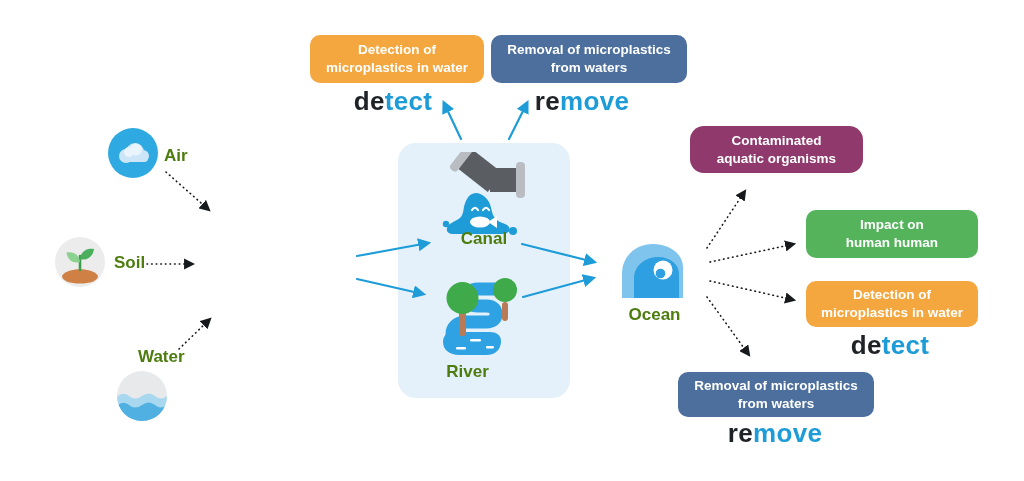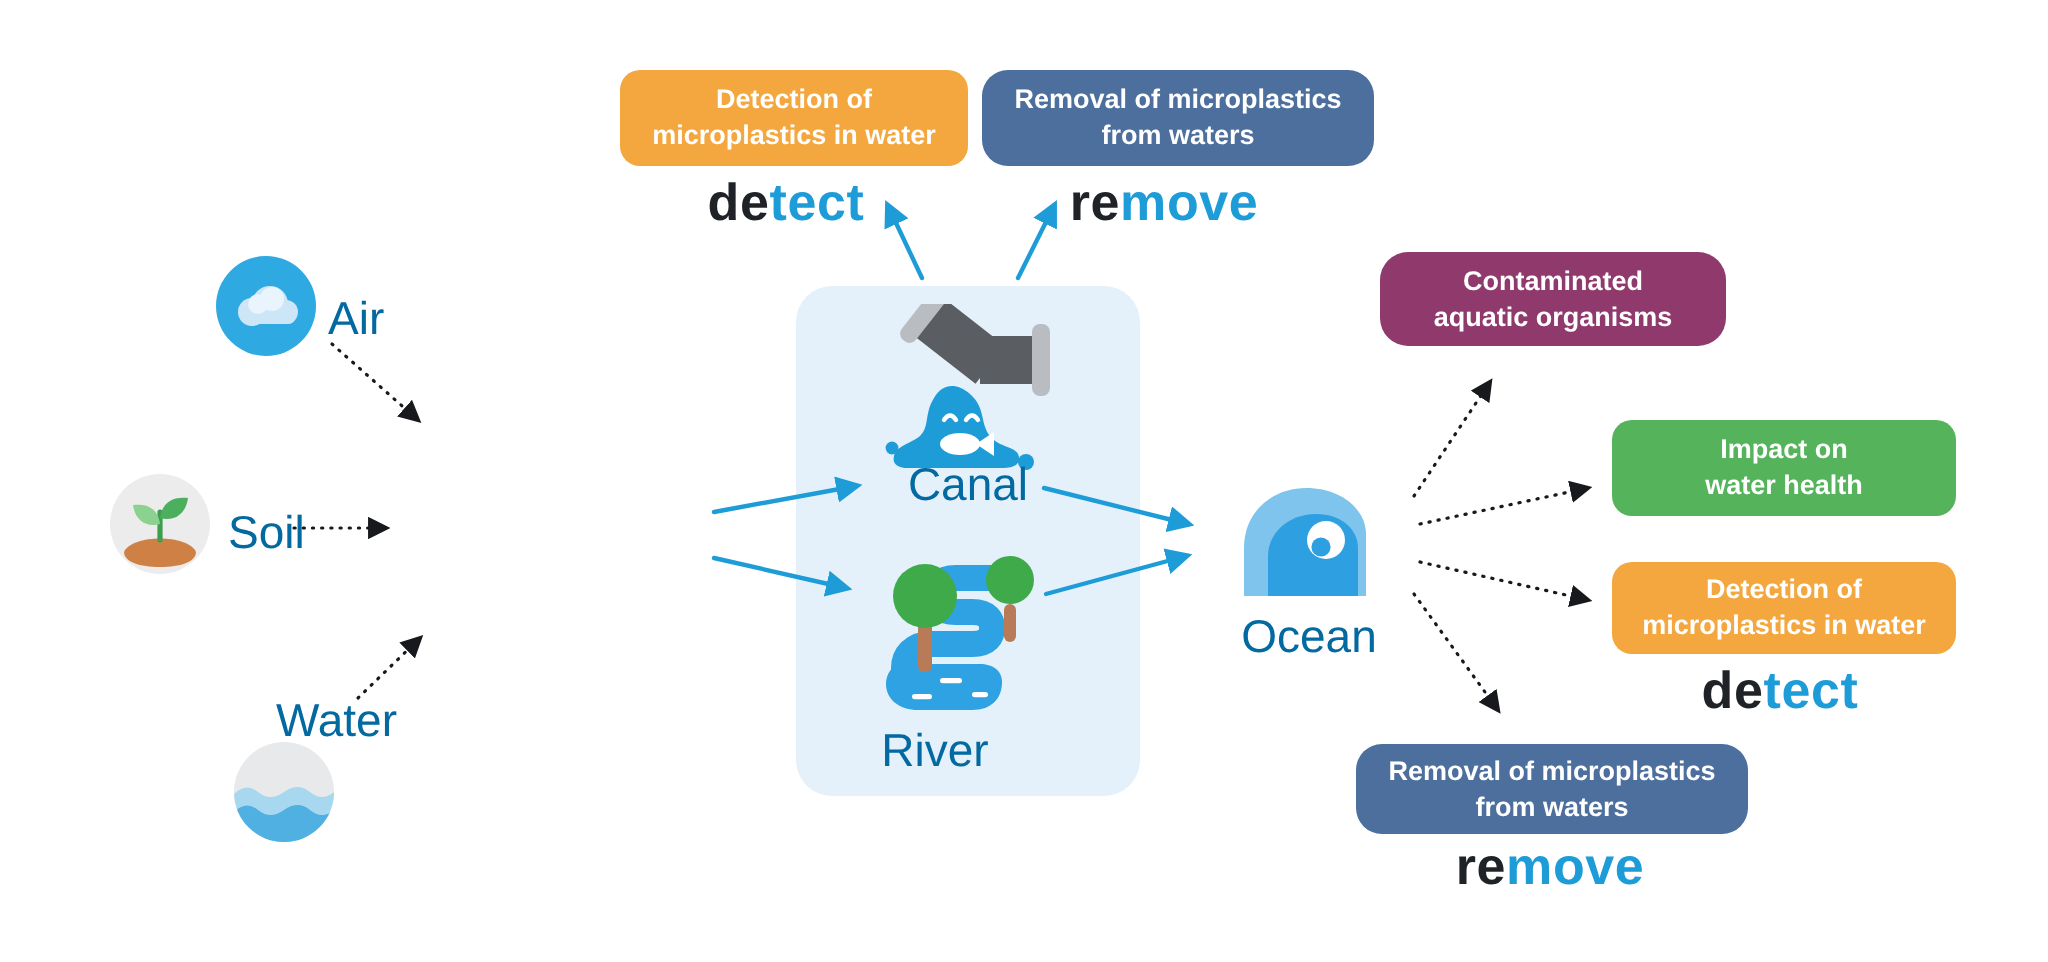--- a/index.html
+++ b/index.html
@@ -12,30 +12,30 @@
   #arrow-layer{position:absolute;left:0;top:0;z-index:2;}
   .icon,.lbl,.box,.wordmark,.hub{z-index:3;}
 
   .icon{position:absolute;}
 
   .hub{position:absolute;left:201px;top:191px;width:152px;height:152px;
        background:#1E9CD8;border-radius:50%;display:flex;align-items:center;
        justify-content:center;color:#fff;font-weight:bold;font-size:21px;
        letter-spacing:.2px;}
 
-  .lbl{position:absolute;font-weight:normal;font-size:23px;color:#0369a1;}
+  .lbl{position:absolute;font-weight:bold;font-size:17px;color:#4d7c0f;}
   .lbl.center{text-align:center;}
 
   .box{position:absolute;border-radius:10px;color:#fff;font-weight:bold;
        font-size:13.5px;line-height:1.32;display:flex;flex-direction:column;
        justify-content:center;align-items:center;text-align:center;padding:2px 6px;
        box-sizing:border-box;}
   .box span{display:block;}
   .box.orange{background:#F4A73E;}
-  .box.slate{background:#4C6F9D;border-radius:13px;}
+  .box.slate{background:#4C6F9D;}
   .box.purple{background:#8F396C;border-radius:14px;}
   .box.green{background:#55B35C;}
 
   .wordmark{position:absolute;width:170px;text-align:center;font-size:26px;
             font-weight:600;color:#1F2226;letter-spacing:.3px;}
   .wordmark .hl{color:#1E9CD8;font-weight:800;}
 </style>
 </head>
 <body>
 
@@ -171,21 +171,21 @@
   <div class="wordmark" style="left:497px;top:86px">
     <span>re</span><span class="hl">move</span>
   </div>
 
   <div class="box purple" style="left:690px;top:126px;width:173px;height:47px">
     <span>Contaminated</span>
     <span>aquatic organisms</span>
   </div>
   <div class="box green" style="left:806px;top:210px;width:172px;height:48px">
     <span>Impact on</span>
-    <span>water health</span>
+    <span>human human</span>
   </div>
   <div class="box orange" style="left:806px;top:281px;width:172px;height:46px">
     <span>Detection of</span>
     <span>microplastics in water</span>
   </div>
   <div class="box slate" style="left:678px;top:372px;width:196px;height:45px">
     <span>Removal of microplastics</span>
     <span>from waters</span>
   </div>
 

